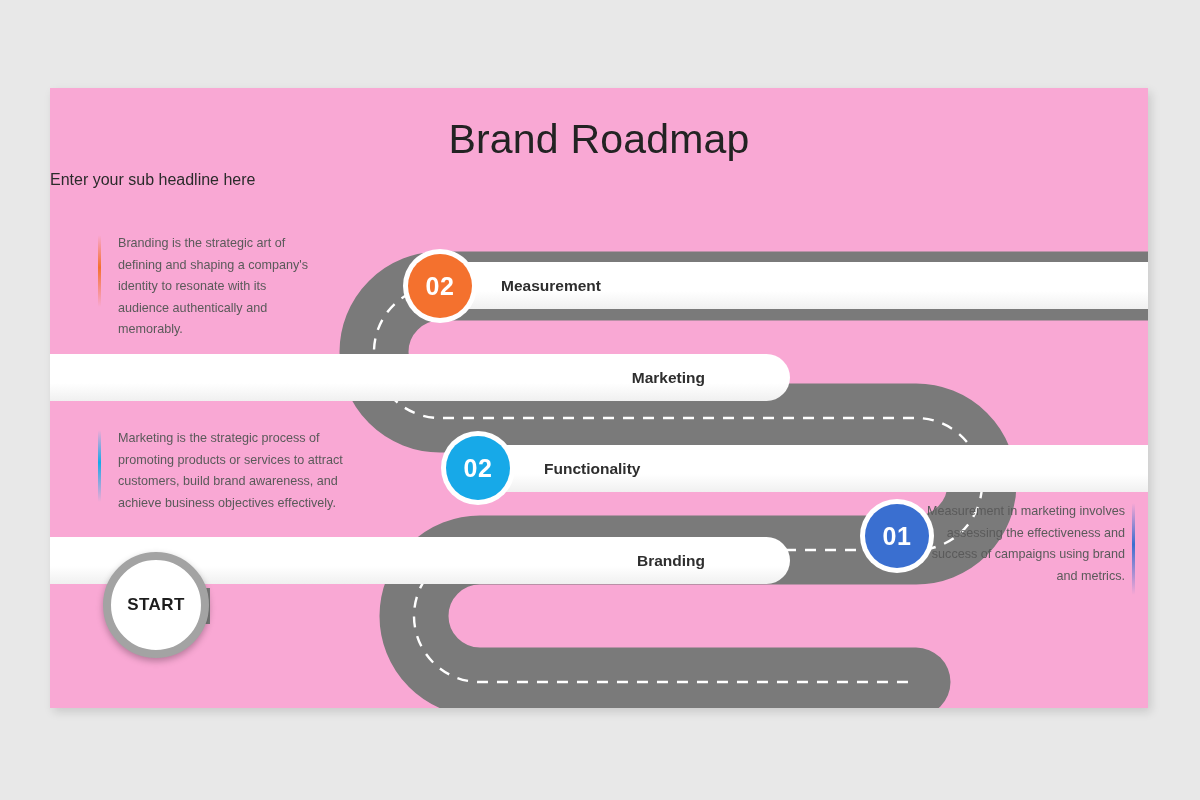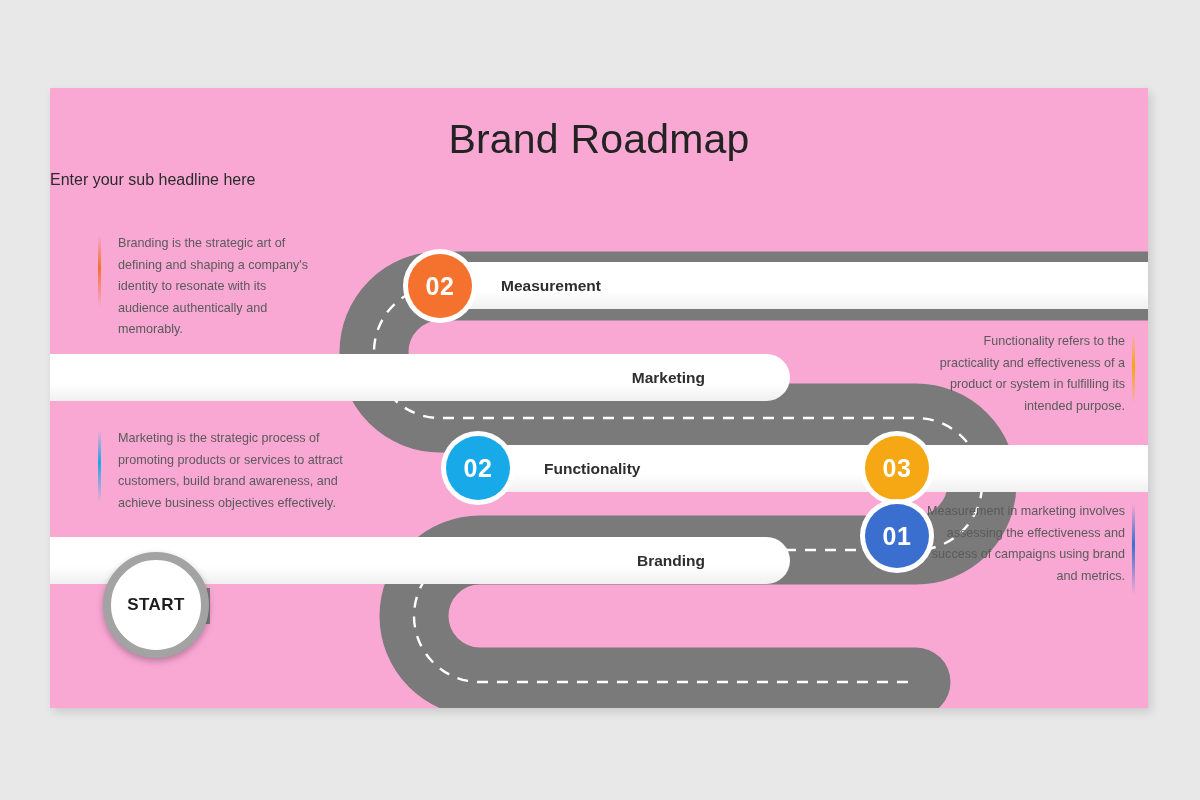--- a/index.html
+++ b/index.html
@@ -165,41 +165,36 @@
     <span class="pill-text">Marketing</span>
   </div>
   <div class="pill left-num" id="pill-02">
     <span class="pill-text">Functionality</span>
   </div>
   <div class="pill right-num" id="pill-01">
     <span class="pill-text">Branding</span>
   </div>
 
   <div class="badge" id="badge-04">02</div>
-  <div class="badge" id="badge-03">03</div>
   <div class="badge" id="badge-02">02</div>
   <div class="badge" id="badge-01">01</div>
 
   <div id="start">
     <span id="start-text">START</span>
   </div>
 
   <div class="desc desc-left" id="desc-1">
     <span class="bar bar-l"></span>
     <span>Branding is the strategic art of defining and shaping a company's identity to resonate with its audience authentically and memorably.</span>
   </div>
 
   <div class="desc desc-left" id="desc-2">
     <span class="bar bar-l"></span>
     <span>Marketing is the strategic process of promoting products or services to attract customers, build brand awareness, and achieve business objectives effectively.</span>
   </div>
 
-  <div class="desc desc-right" id="desc-3">
-    <span class="bar bar-r"></span>
-    <span>Functionality refers to the practicality and effectiveness of a product or system in fulfilling its intended purpose.</span>
-  </div>
 
   <div class="desc desc-right" id="desc-4">
     <span class="bar bar-r"></span>
     <span>Measurement in marketing involves assessing the effectiveness and success of campaigns using brand and metrics.</span>
   </div>
 
 </div>
 
 </body></html>

